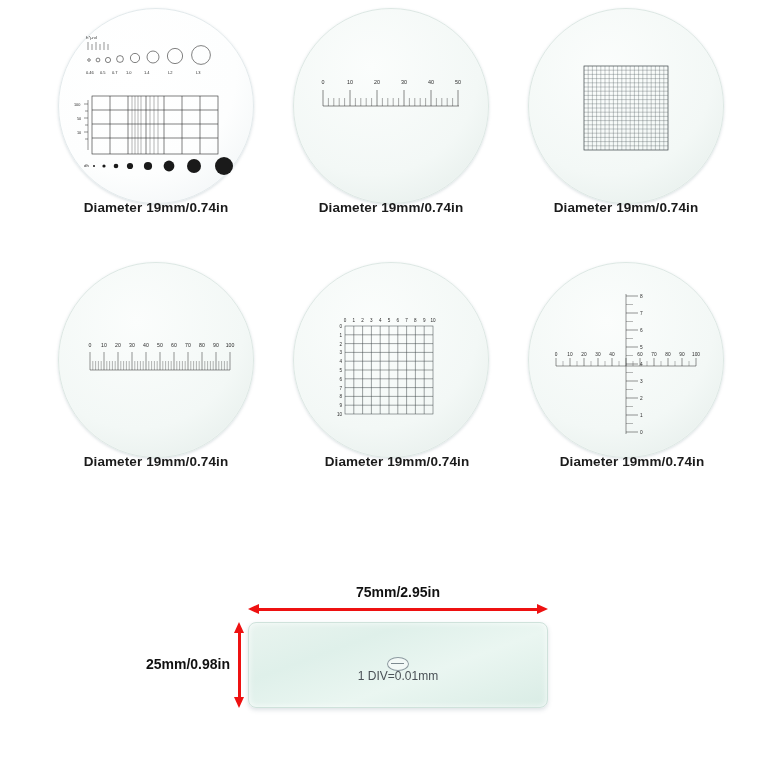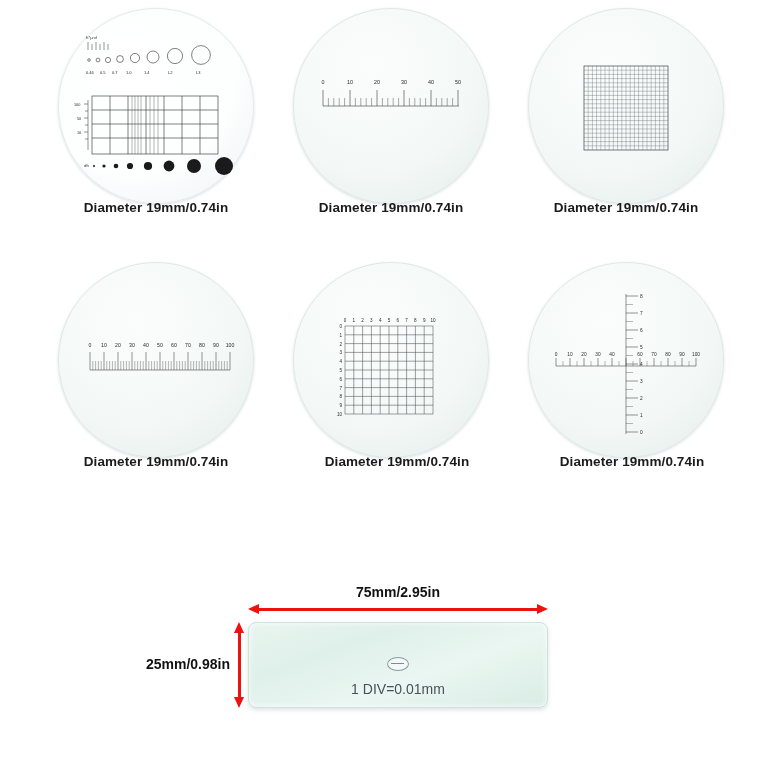--- a/index.html
+++ b/index.html
@@ -112,23 +112,23 @@
     position: absolute;
     left: 3px;
     top: 5px;
     width: 13px;
     height: 1px;
     background: #7d8a90;
   }
   .slide-label {
     position: absolute;
     left: 50%;
-    top: 58px;
+    top: 46px;
     transform: translateX(-50%);
-    font-size: 14px;
+    font-size: 12px;
     color: #4a5156;
     white-space: nowrap;
   }
 
   
   .dim-h {
     position: absolute;
     left: 248px;
     top: 44px;
     width: 300px;

